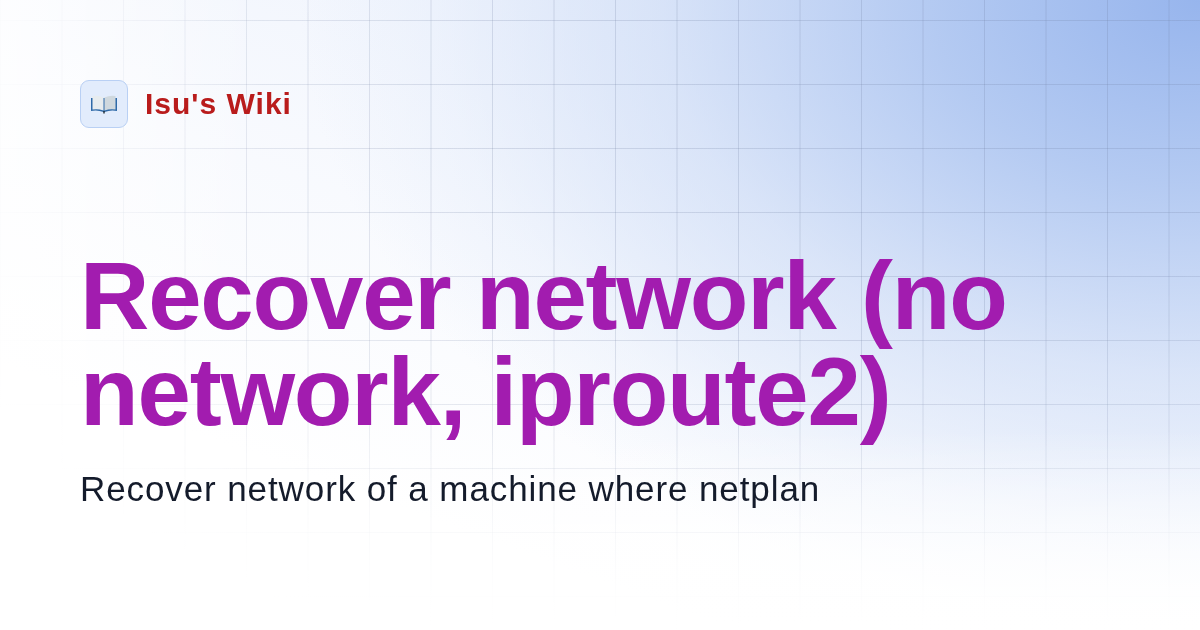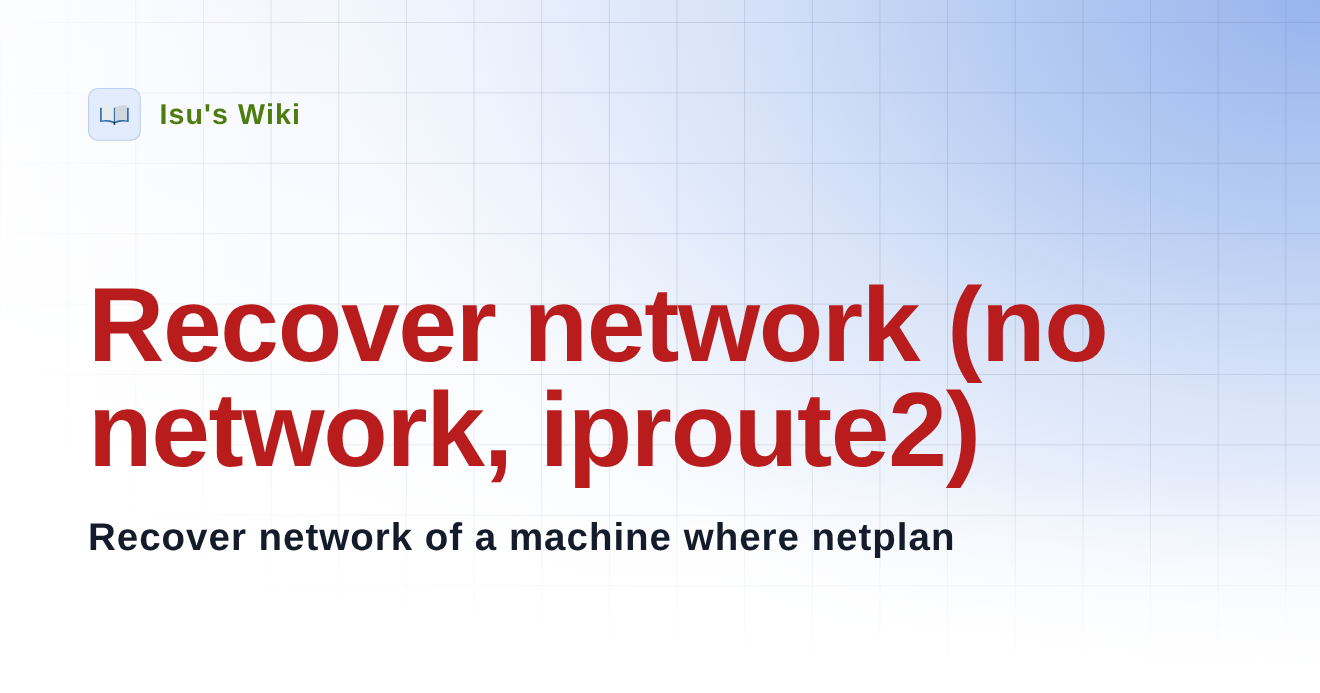--- a/index.html
+++ b/index.html
@@ -63,47 +63,47 @@
       align-items: center;
       justify-content: center;
     }
     .book-icon {
       width: 28px;
       height: 20px;
       display: block;
     }
     .brand-name {
       margin-left: 17px;
-      font-size: 26px;
+      font-size: 30px;
       font-weight: 700;
       letter-spacing: 1px;
-      color: #4d7c0f;
+      color: #b91c1c;
       line-height: 48px;
     }
     .title {
       position: absolute;
       left: 80px;
       top: 248px;
       width: 1060px;
       margin: 0;
       font-size: 96px;
       line-height: 96px;
       font-weight: 700;
       letter-spacing: -1.2px;
-      color: #b91c1c;
+      color: #a21caf;
     }
     .subtitle {
       position: absolute;
       left: 80px;
       top: 469px;
       width: 800px;
       margin: 0;
       font-size: 35px;
       line-height: 40px;
-      font-weight: 700;
+      font-weight: 400;
       letter-spacing: 0.9px;
       color: #141b2b;
     }
     .subtitle span { display: block; white-space: nowrap; }
     .title span { display: block; white-space: nowrap; }
   </style>
 </head>
 <body>
 
 <div class="bg"></div>

